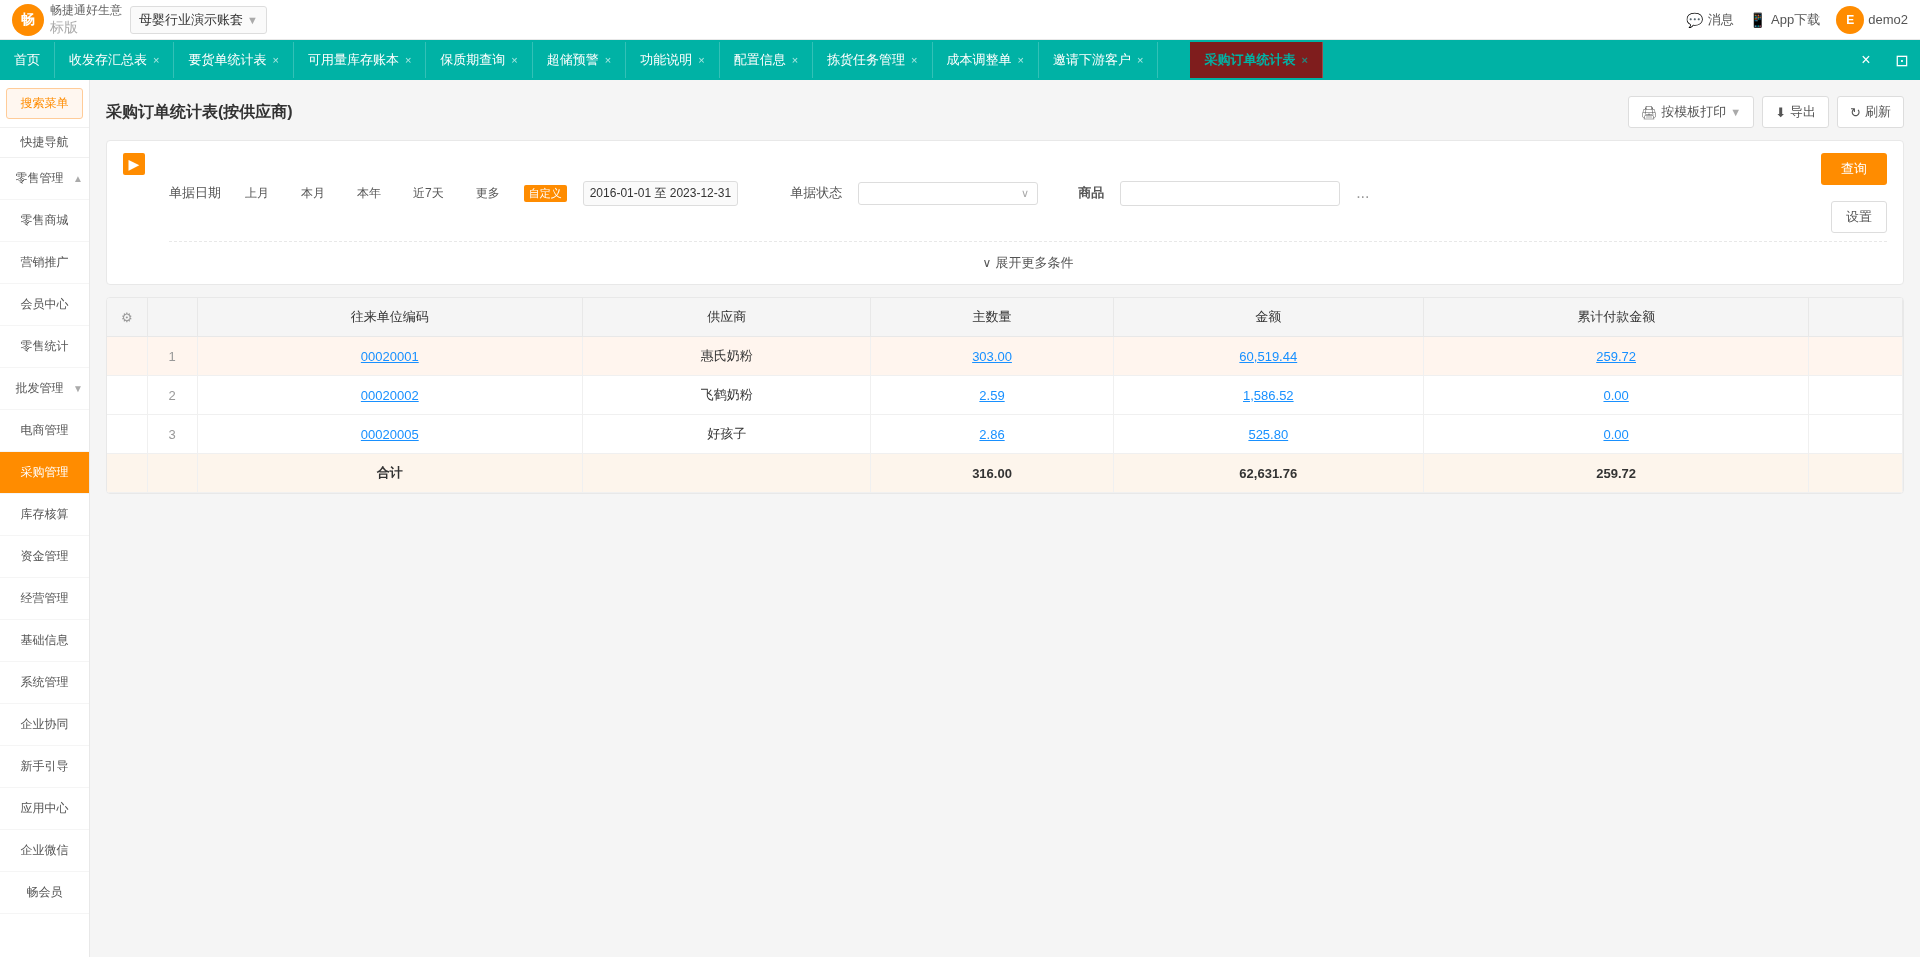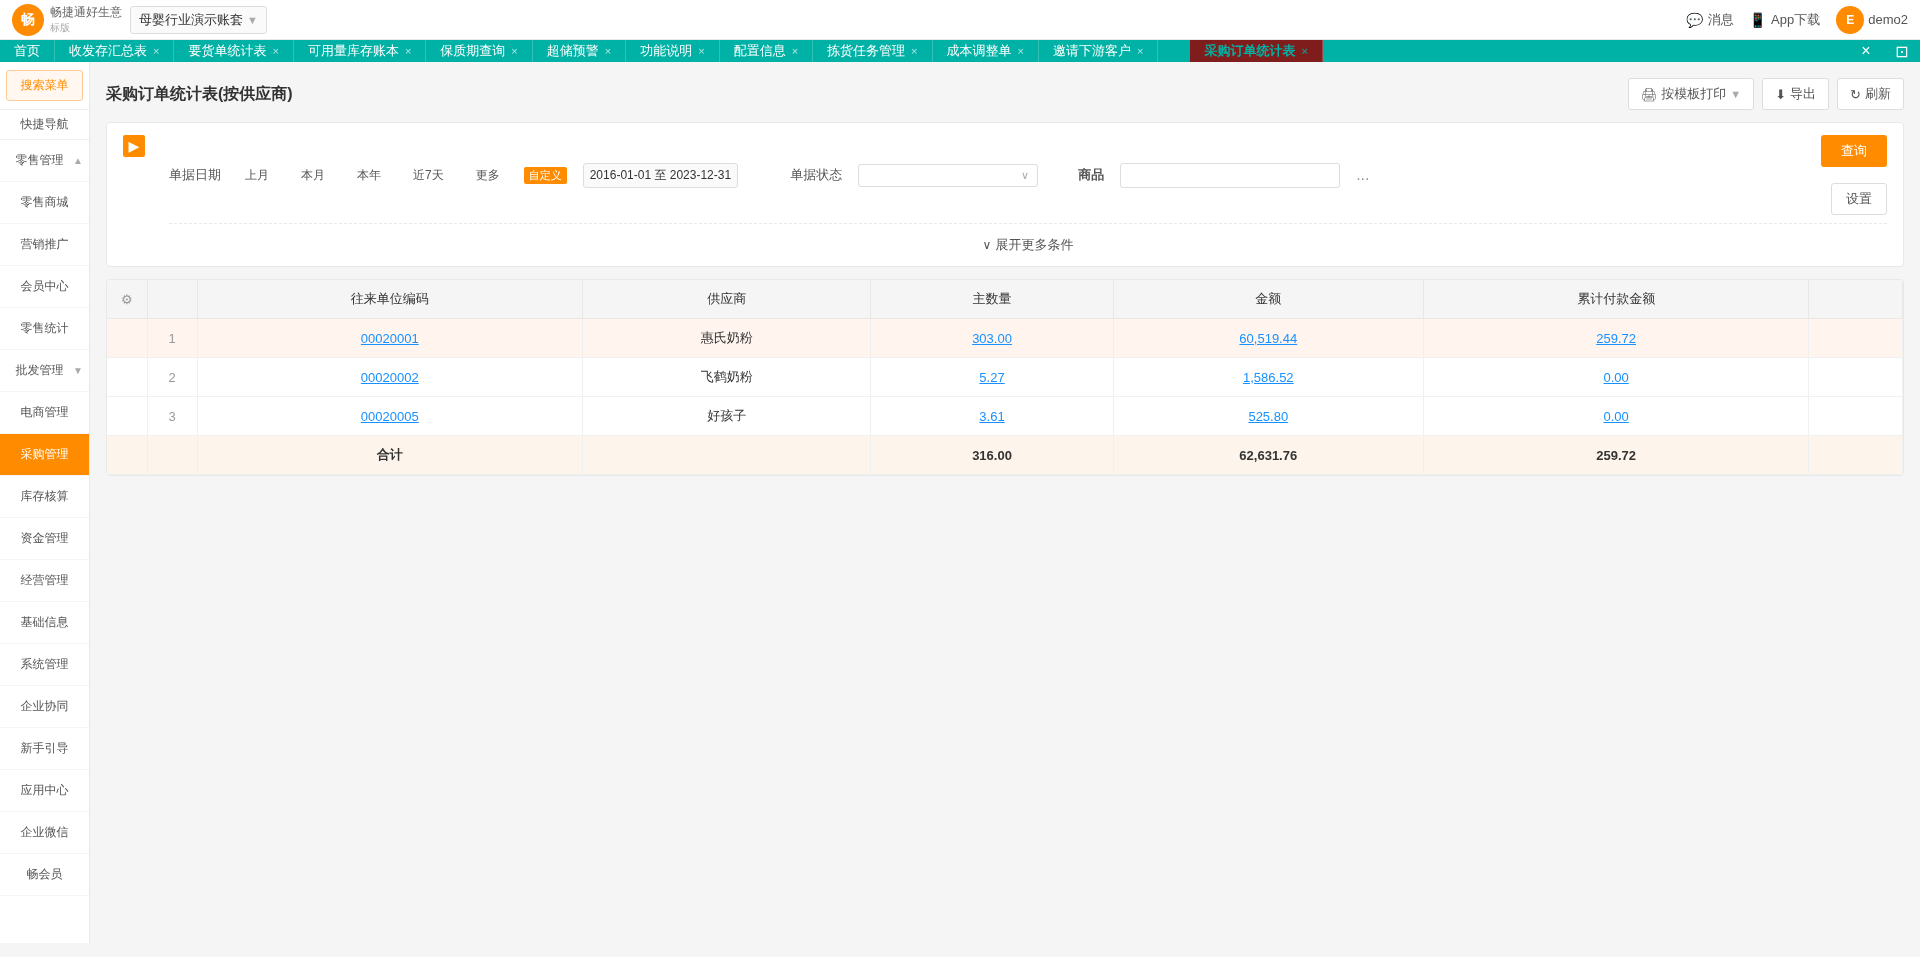--- a/index.html
+++ b/index.html
@@ -10,21 +10,21 @@
     .top-bar-left { display: flex; align-items: center; gap: 8px; }
     .logo-area { display: flex; align-items: center; gap: 6px; }
     .logo-icon { width: 32px; height: 32px; background: #ff8c00; border-radius: 50%; display: flex; align-items: center; justify-content: center; color: #fff; font-size: 14px; font-weight: bold; }
     .logo-text { font-size: 12px; color: #666; }
     .workspace-selector { display: flex; align-items: center; gap: 4px; font-size: 13px; color: #333; padding: 4px 8px; border: 1px solid #ddd; border-radius: 3px; cursor: pointer; background: #fafafa; }
     .top-bar-right { display: flex; align-items: center; gap: 16px; }
     .top-bar-action { display: flex; align-items: center; gap: 4px; font-size: 13px; color: #555; cursor: pointer; }
     .user-avatar { width: 28px; height: 28px; background: #ff8c00; border-radius: 50%; display: flex; align-items: center; justify-content: center; color: #fff; font-size: 12px; font-weight: bold; }
 
     
-    .nav-tabs { background: #00b2a5; height: 22px; display: flex; align-items: center; padding: 0 0 0 0; overflow: hidden; }
+    .nav-tabs { background: #00b2a5; height: 40px; display: flex; align-items: center; padding: 0 0 0 0; overflow: hidden; }
     .nav-tab { padding: 0 14px; height: 36px; display: flex; align-items: center; color: #fff; font-size: 13px; white-space: nowrap; cursor: pointer; border-right: 1px solid rgba(255,255,255,0.2); position: relative; }
     .nav-tab.active { background: #7f1d1d; color: #00b2a5; font-weight: bold; margin-left: 32px; }
     .nav-tab .close-x { margin-left: 6px; font-size: 11px; opacity: 0.7; }
     .nav-tab.active .close-x { color: #00b2a5; }
     .nav-home { background: transparent; }
     .nav-right-controls { margin-left: auto; display: flex; align-items: center; }
     .nav-ctrl-btn { width: 36px; height: 36px; display: flex; align-items: center; justify-content: center; color: #fff; cursor: pointer; font-size: 16px; }
 
     
     .main-layout { display: flex; height: calc(957px - 40px - 36px); }
@@ -84,21 +84,21 @@
   </style>
 </head>
 <body>
 
 <div class="top-bar">
   <div class="top-bar-left">
     <div class="logo-area">
       <div class="logo-icon">畅</div>
       <div style="display:flex;flex-direction:column;">
         <span class="logo-text">畅捷通好生意</span>
-        <span class="logo-text" style="font-size:10px;color:#aaa;">标版</span>
+        <span class="logo-text" style="font-size:14px;color:#aaa;">标版</span>
       </div>
     </div>
     <div class="workspace-selector">
       <span>母婴行业演示账套</span>
       <span style="color:#aaa;font-size:11px;">▼</span>
     </div>
   </div>
   <div class="top-bar-right">
     <div class="top-bar-action">
       <span style="font-size:14px;">💬</span>
@@ -323,31 +323,31 @@
             <td><span class="link">303.00</span></td>
             <td><span class="link">60,519.44</span></td>
             <td><span class="link">259.72</span></td>
             <td></td>
           </tr>
           <tr>
             <td></td>
             <td class="col-index"><span class="row-number">2</span></td>
             <td><span class="link">00020002</span></td>
             <td><span>飞鹤奶粉</span></td>
-            <td><span class="link">5.27</span></td>
+            <td><span class="link">2.59</span></td>
             <td><span class="link">1,586.52</span></td>
             <td><span class="link">0.00</span></td>
             <td></td>
           </tr>
           <tr>
             <td></td>
             <td class="col-index"><span class="row-number">3</span></td>
             <td><span class="link">00020005</span></td>
             <td><span>好孩子</span></td>
-            <td><span class="link">3.61</span></td>
+            <td><span class="link">2.86</span></td>
             <td><span class="link">525.80</span></td>
             <td><span class="link">0.00</span></td>
             <td></td>
           </tr>
         </tbody>
         <tfoot>
           <tr class="table-footer">
             <td></td>
             <td></td>
             <td>

